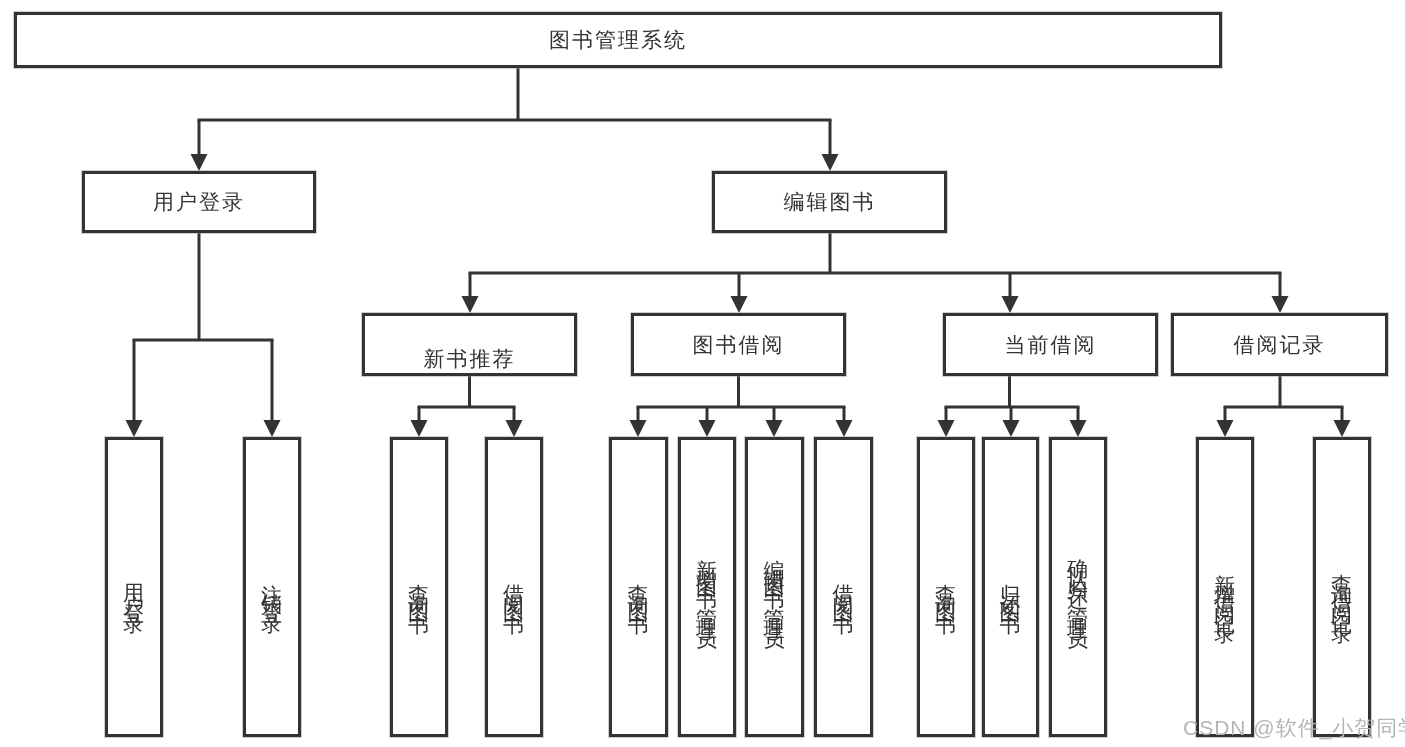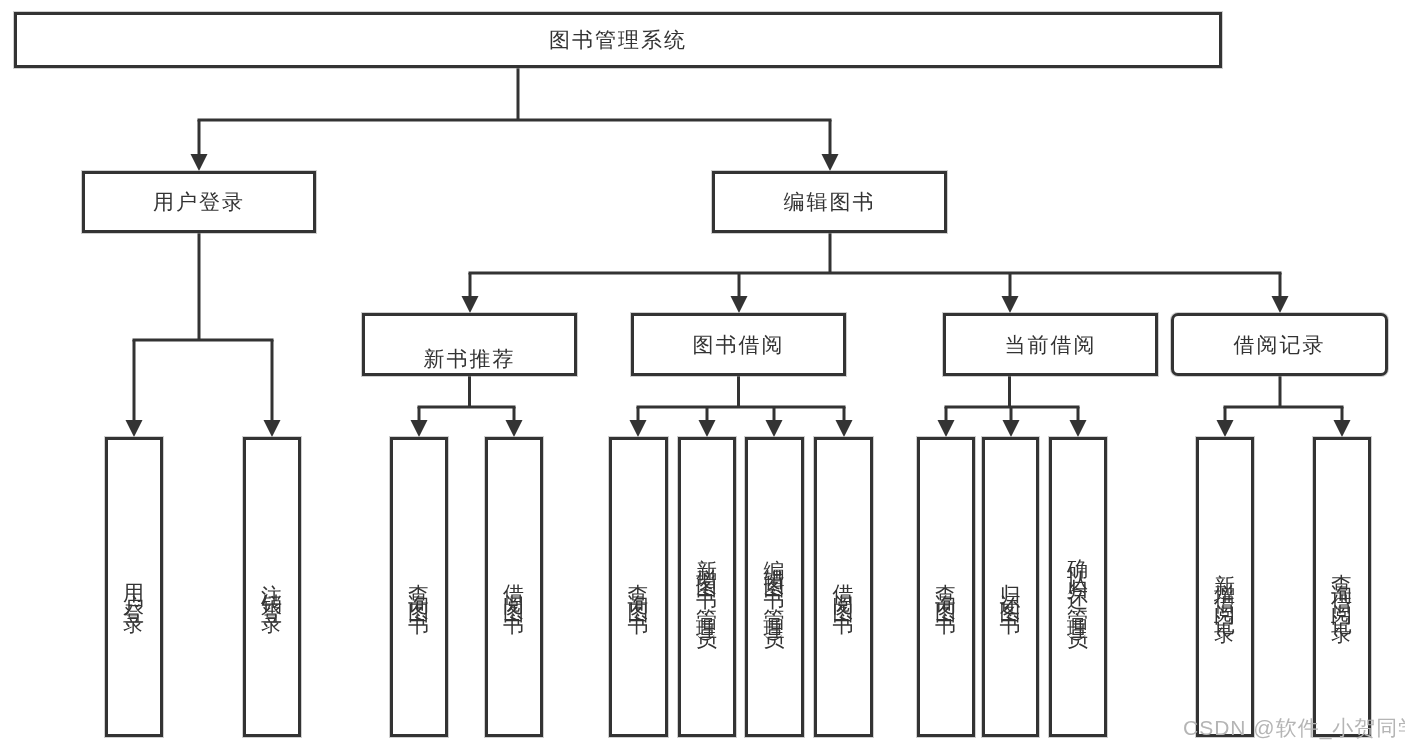--- a/index.html
+++ b/index.html
@@ -132,21 +132,21 @@
 
   <div class="box h" style="left:362px;top:313px;width:215px;height:63px;align-items:flex-end;">
     <span>新书推荐</span>
   </div>
   <div class="box h" style="left:631px;top:313px;width:215px;height:63px;">
     <span>图书借阅</span>
   </div>
   <div class="box h" style="left:902px;top:313px;width:215px;height:63px;margin-left:41px;">
     <span>当前借阅</span>
   </div>
-  <div class="box h" style="left:1171px;top:313px;width:217px;height:63px;border-radius:7px;">
+  <div class="box h" style="left:1171px;top:313px;width:217px;height:63px;">
     <span>借阅记录</span>
   </div>
 
   <div class="box v" style="left:105px;top:437px;width:58px;height:300px;">
     <span>用户登录</span>
   </div>
   <div class="box v" style="left:243px;top:437px;width:58px;height:300px;">
     <span>注销登录</span>
   </div>
 

